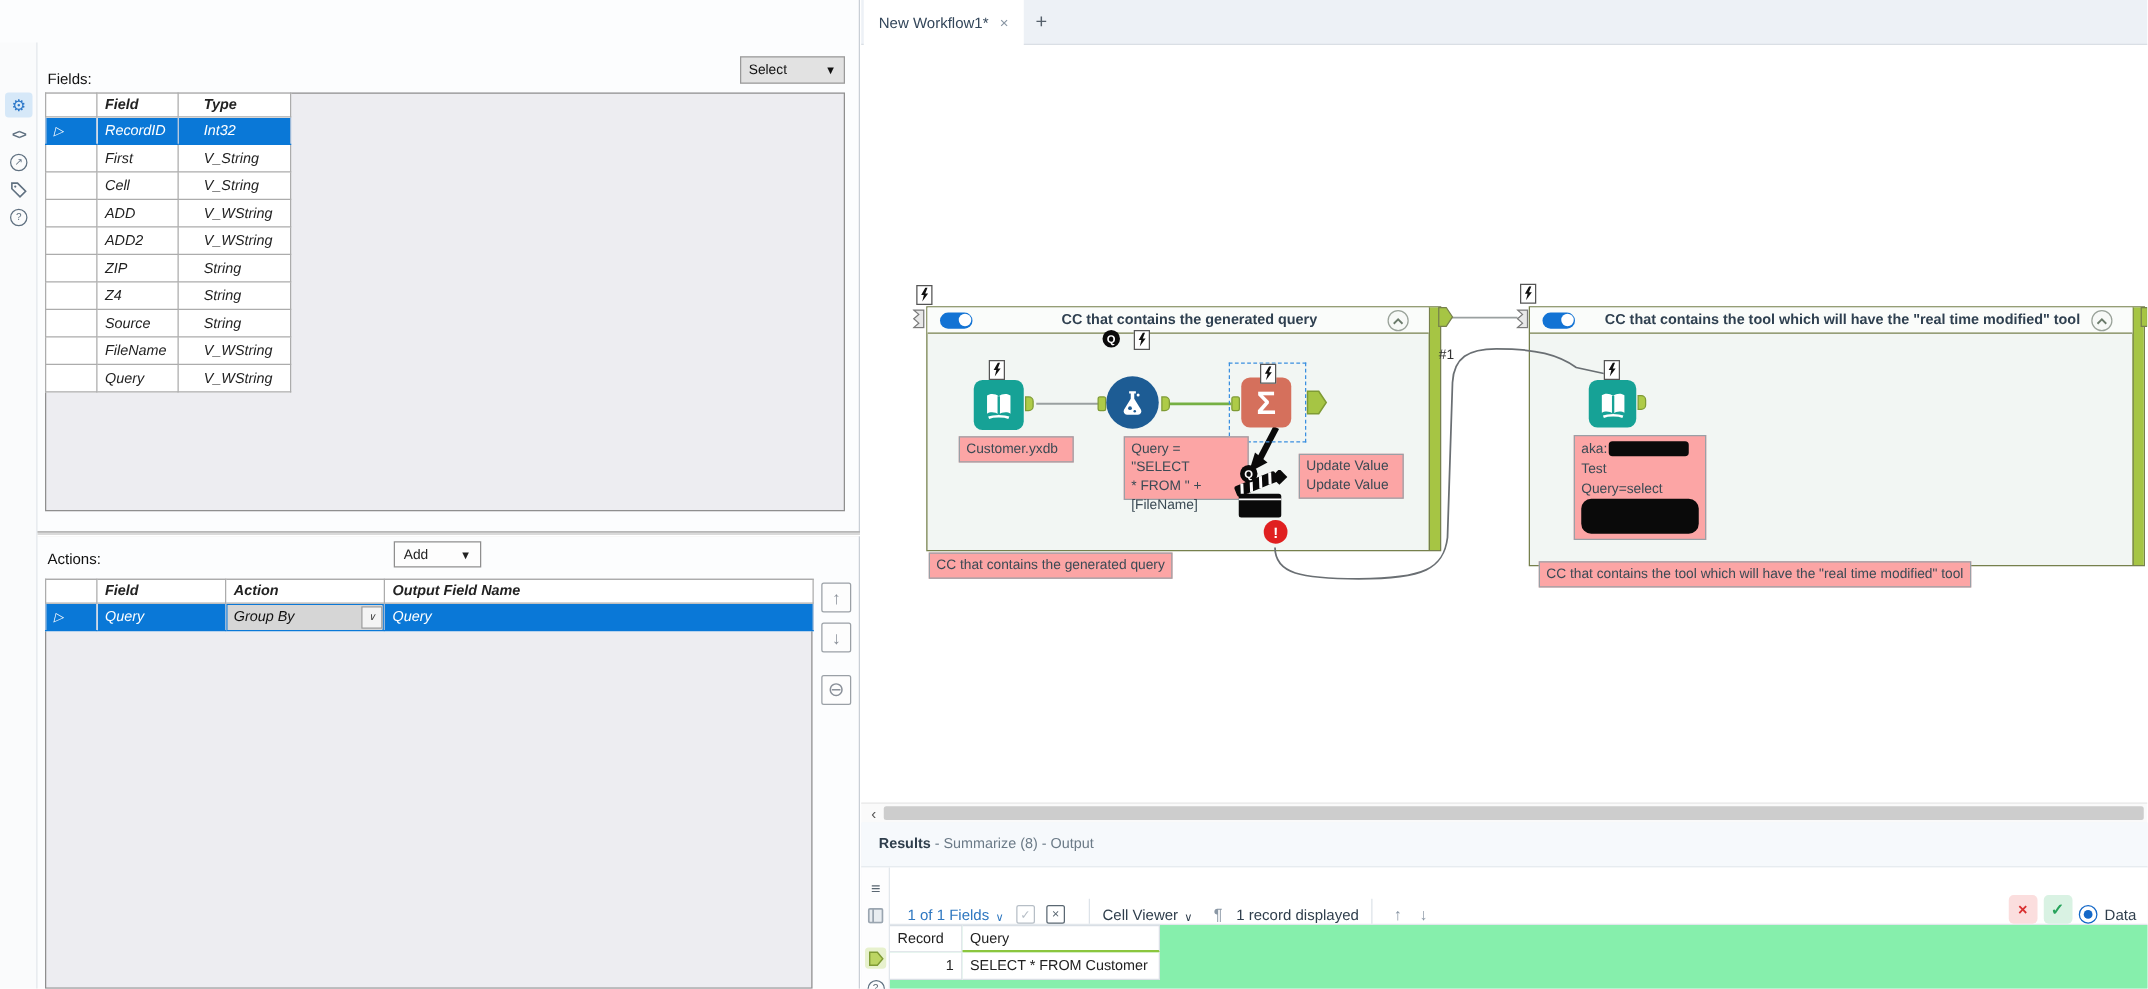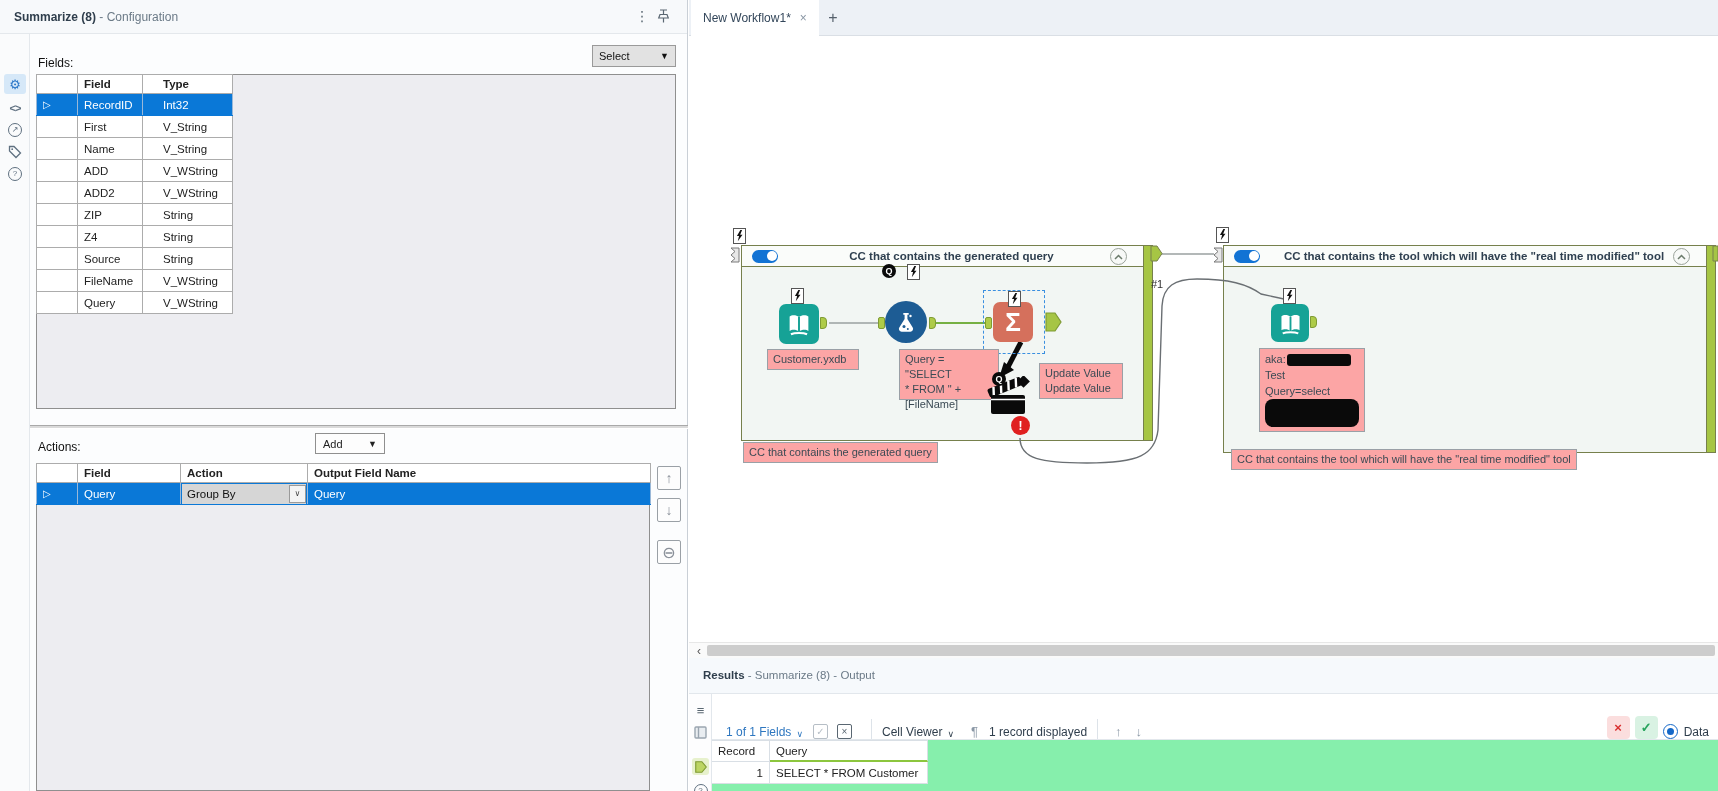--- a/index.html
+++ b/index.html
@@ -17,21 +17,21 @@
   .strip-icon { position:absolute; left:4px; width:22px; height:20px; display:flex; align-items:center; justify-content:center; color:#5F7080; font-size:13px; border-radius:3px; }
   .strip-icon.sel { background:#D6E8F8; color:#2D78C9; }
   .circ { width:14px; height:14px; border:1.2px solid #5F7080; border-radius:50%; display:flex; align-items:center; justify-content:center; font-size:8px; line-height:1; }
 
   .select-btn { position:absolute; left:592px; top:45px; width:84px; height:22px; background:#E2E2E2; border:1px solid #9A9A9A; display:flex; align-items:center; font-size:11px; color:#111; padding:0 6px; }
   .select-btn .car { margin-left:auto; font-size:9px; color:#111; }
 
   .fields-label { position:absolute; left:38px; top:56px; font-size:12px; color:#111; }
   .fields-frame { position:absolute; left:36px; top:74px; width:640px; height:335px; background:#EDEDF1; border:1px solid #8F8F8F; }
   table.grid { border-collapse:collapse; background:#fff; font-size:11.5px; }
-  table.grid td, table.grid th { border:1px solid #ACACAC; padding:0 6px; height:22px; text-align:left; font-weight:normal; white-space:nowrap; overflow:hidden; }
+  table.grid td, table.grid th { border:1px solid #ACACAC; padding:0 6px; height:22px; text-align:left; font-weight:normal; white-space:nowrap; overflow:hidden;font-style:italic; }
   table.grid th { height:19px; font-weight:bold; background:#fff; }
   tr.sel-row td { background:#0A78D7; color:#fff; border-color:#0A78D7 #9ab8d8; }
   td.rowmark { width:41px; min-width:41px; text-align:left; color:#fff; font-size:10px; padding:0 2px 0 6px; }
   .fields-tbl td:nth-child(2), .fields-tbl th:nth-child(2) { width:65px; min-width:65px; }
   .fields-tbl td:nth-child(3), .fields-tbl th:nth-child(3) { width:90px; min-width:90px;padding-left:20px; }
 
   .splitter { position:absolute; left:30px; top:425px; width:658px; height:4px; border-top:1px solid #A9A9A9; border-bottom:1px solid #FFFFFF; background:#DADADA; }
   .actions-label { position:absolute; left:38px; top:440px; font-size:12px; color:#111; }
   .add-btn { position:absolute; left:315px; top:433px; width:70px; height:21px; background:#FDFDFD; border:1px solid #8F8F8F; display:flex; align-items:center; padding:0 7px; font-size:11px; }
   .add-btn .car { margin-left:auto; font-size:9px; }
@@ -110,29 +110,20 @@
   .rg-c2 { width:158px; }
   .rg-head .rg-c2 { border-bottom:2.5px solid #8CC63E; }
   .num { justify-content:flex-end; }
 </style>
 </head>
 <body>
 
 <div class="app">
 
   <div class="config-panel">
-    <div class="config-header">
-      <div class="config-title"><b>Summarize (8)</b><span> - Configuration</span></div>
-      <div class="cfg-menu">⋮</div>
-      <div class="cfg-pin">
-        <svg width="15" height="16" viewBox="0 0 15 16" fill="none" stroke="#5A6772" stroke-width="1.2">
-            <path d="M4 2 h7 M7.5 2 v4.5 M4 6.5 h7 l1.3 3.5 H2.7 Z M7.5 10 v4.5"></path>
-          </svg>
-      </div>
-    </div>
 
     <div class="icon-strip">
       <div class="strip-icon sel" style="top:40px">⚙</div>
       <div class="strip-icon" style="top:64px; font-weight:bold; letter-spacing:-1px; font-size:11px">&lt;&gt;</div>
       <div class="strip-icon" style="top:86px">
           <span class="circ" style="font-size:8px">↗</span>
         </div>
       <div class="strip-icon" style="top:108px">
         <svg width="14" height="14" viewBox="0 0 14 14" fill="none" stroke="#5F7080" stroke-width="1.3">
             <path d="M1.5 6 V1.5 H6 L12.5 8 8 12.5 Z"></path>
@@ -163,21 +154,21 @@
           <td>RecordID</td>
           <td>Int32</td>
         </tr>
         <tr>
               <td class="rowmark"></td>
               <td>First</td>
               <td>V_String</td>
             </tr>
         <tr>
               <td class="rowmark"></td>
-              <td>Name</td>
+              <td>Cell</td>
               <td>V_String</td>
             </tr>
         <tr>
               <td class="rowmark"></td>
               <td>ADD</td>
               <td>V_WString</td>
             </tr>
         <tr>
               <td class="rowmark"></td>
               <td>ADD2</td>

